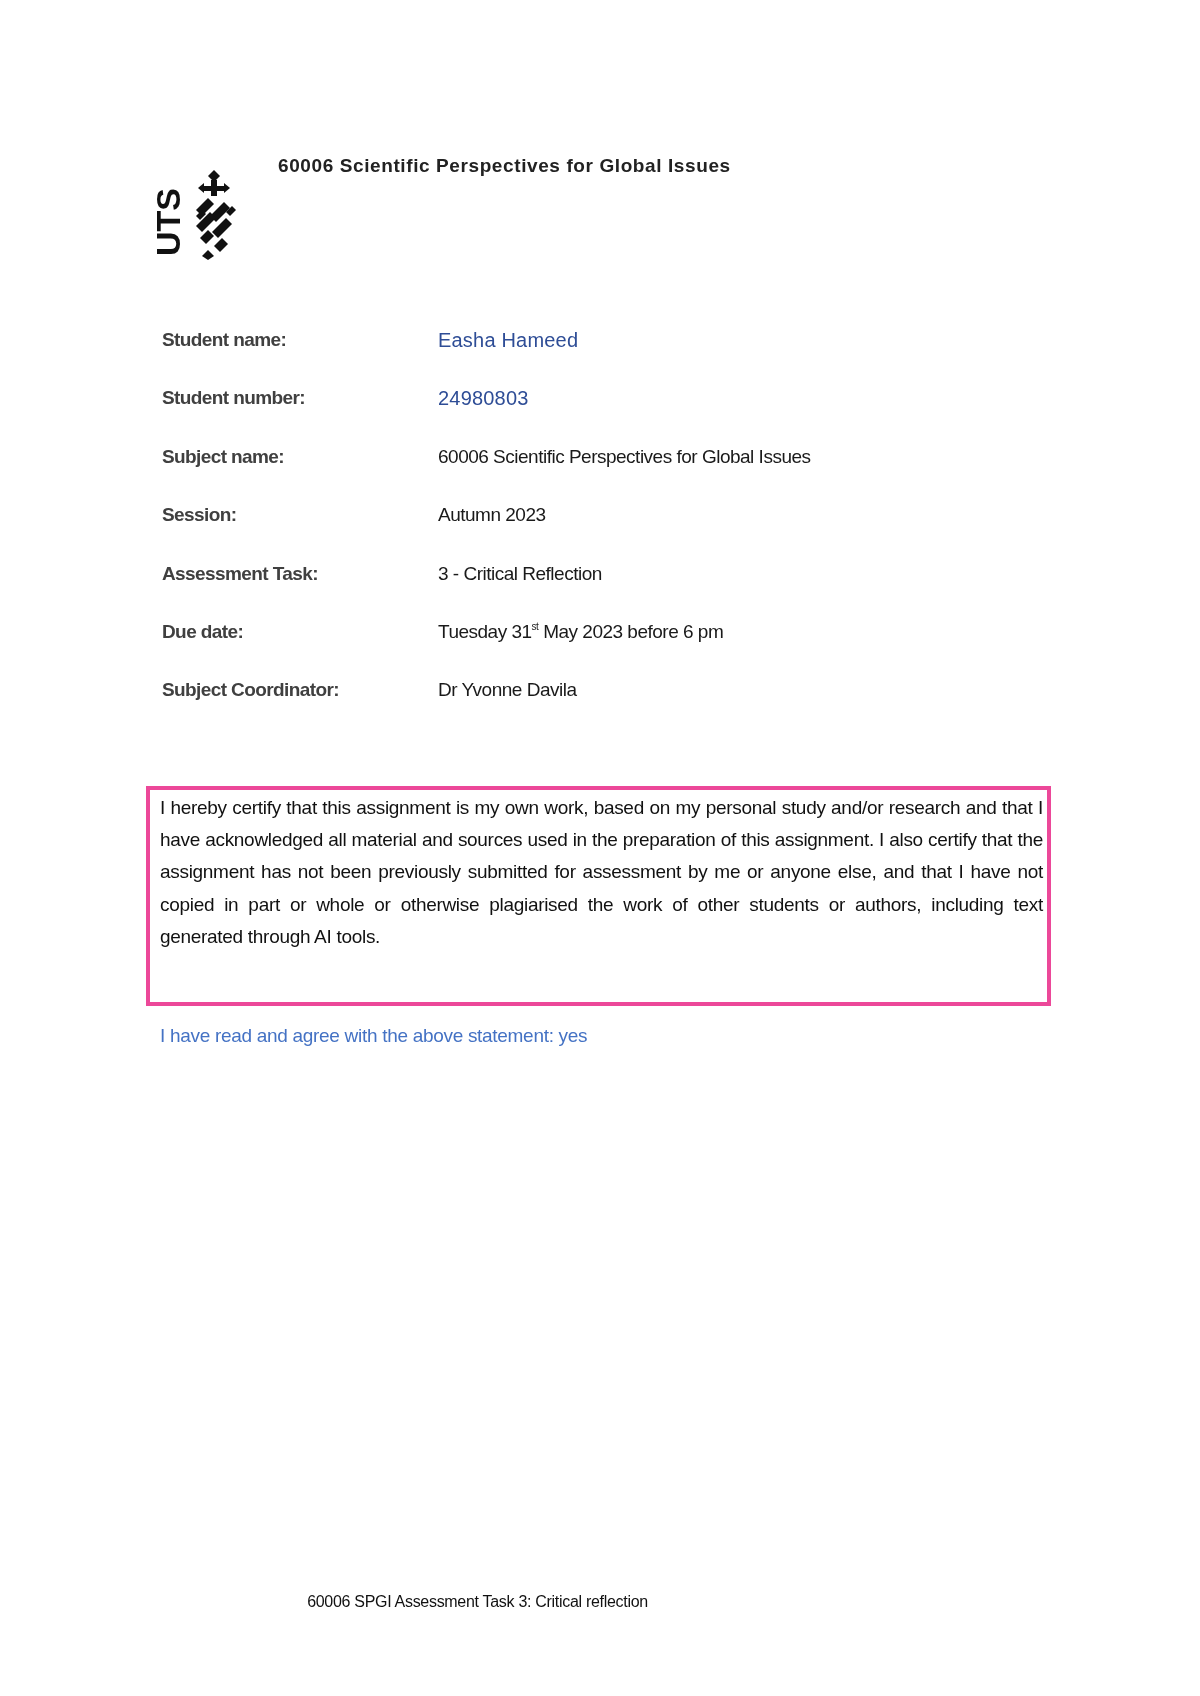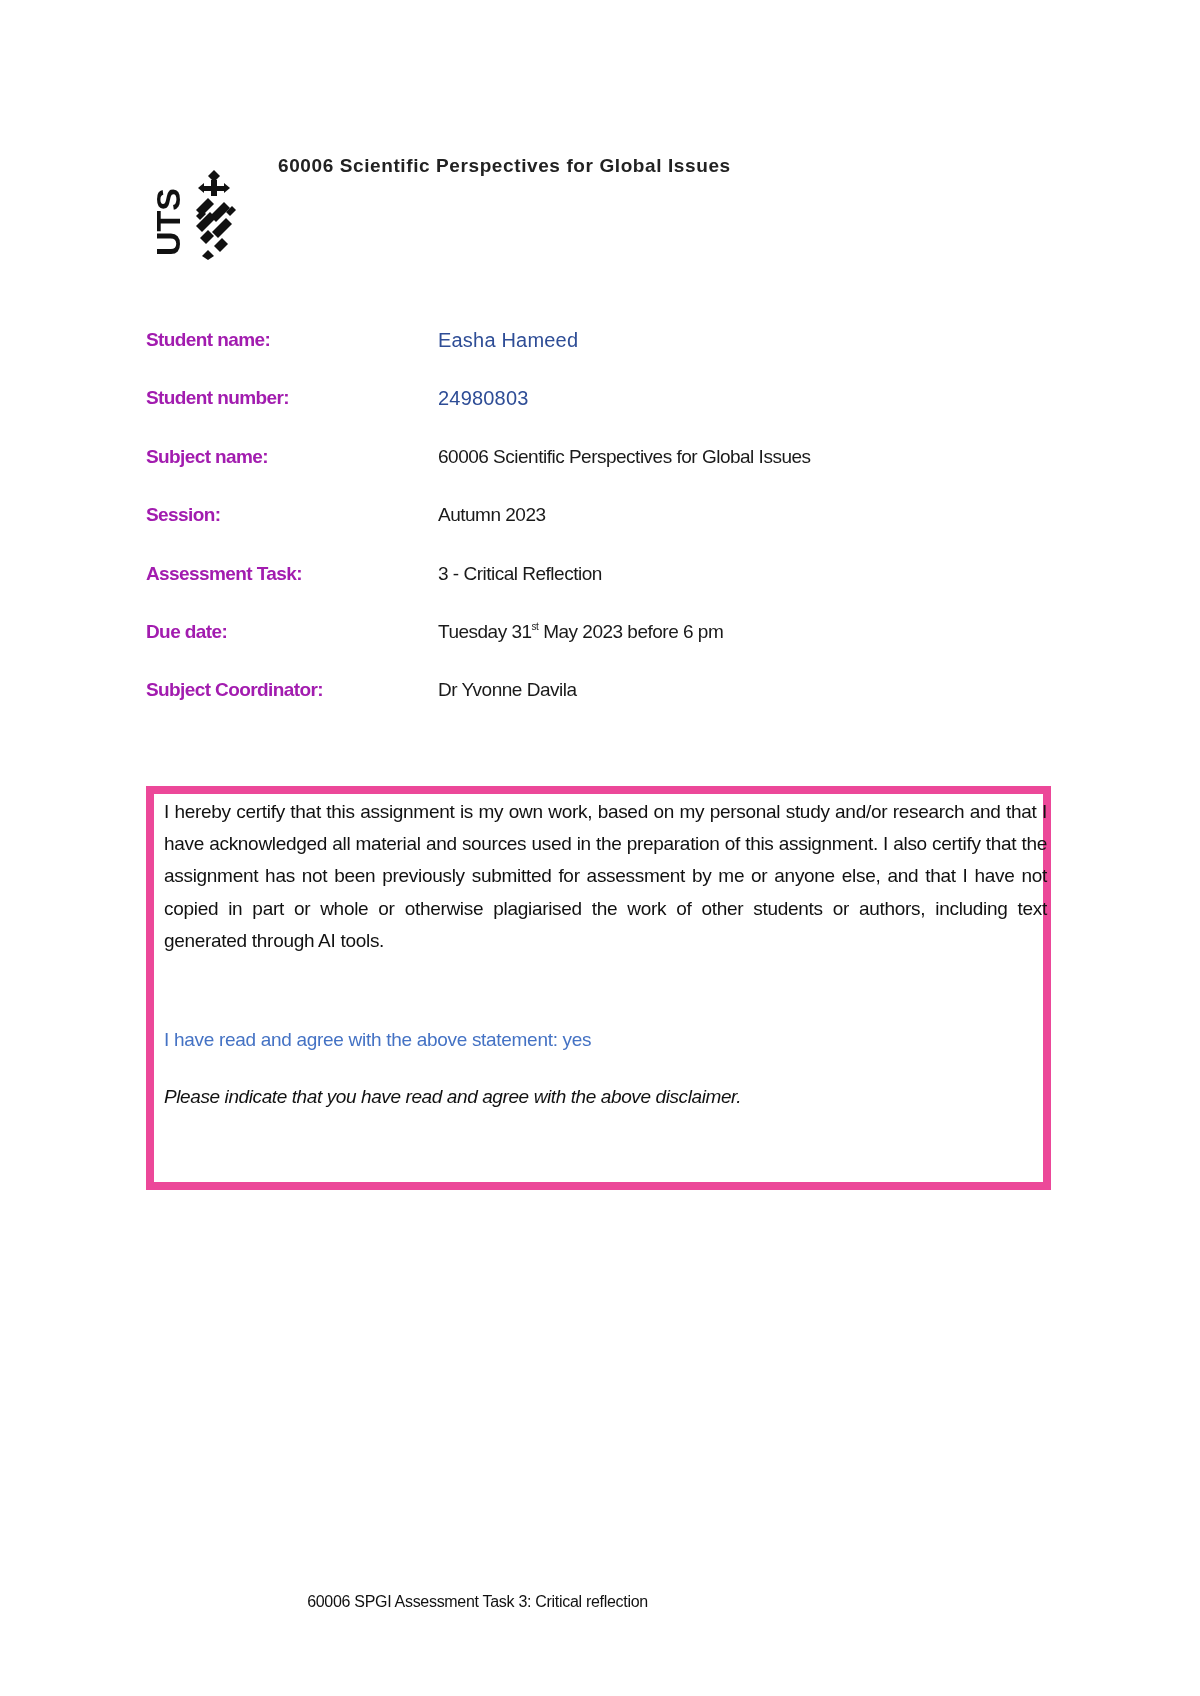--- a/index.html
+++ b/index.html
@@ -5,26 +5,26 @@
   html, body { margin: 0; padding: 0; background: #ffffff; }
   body { width: 1200px; height: 1696px; position: relative; overflow: hidden; color: #1a1a1a; }
   .page { position: absolute; left: 0; top: 0; width: 1200px; height: 1696px; background: #fff; }
 
   .logo { position: absolute; left: 152px; top: 168px; width: 96px; height: 92px; }
 
   .hdr-sub { position: absolute; left: 278px; top: 155px; font-family: "Liberation Sans", sans-serif; font-weight: bold; font-size: 19px; letter-spacing: 0.6px; color: #222; white-space: nowrap; }
   .hdr-title { position: absolute; left: 278px; top: 189px; font-family: "Liberation Sans", sans-serif; font-weight: bold; font-size: 26px; color: #222; white-space: nowrap; }
 
   .row { position: absolute; left: 146px; height: 30px; width: 900px; font-family: "Liberation Sans", sans-serif; font-size: 19px; }
-  .row .label { position: absolute; left: 0; top: 0; font-weight: bold; letter-spacing: -0.6px; color: #a21caf; white-space: nowrap; }
+  .row .label { position: absolute; left: 16px; top: 0; font-weight: bold; letter-spacing: -0.6px; color: #404040; white-space: nowrap; }
   .row .value { position: absolute; left: 292px; top: 0; letter-spacing: -0.5px; color: #1a1a1a; white-space: nowrap; }
   .row .value.blue { color: #2e4d96; letter-spacing: 0.2px; font-size: 20px; }
   .row .value sup { font-size: 10px; vertical-align: 8px; }
 
-  .decl { position: absolute; left: 146px; top: 786px; width: 905px; height: 404px; border: 8px solid #ec4899; box-sizing: border-box; }
+  .decl { position: absolute; left: 146px; top: 786px; width: 905px; height: 220px; border: 4px solid #ec4899; box-sizing: border-box; }
   .decl-text { position: absolute; left: 10px; top: 2px; width: 883px; font-family: "Liberation Sans", sans-serif; font-size: 19px; line-height: 32.2px; text-align: justify; color: #111; letter-spacing: -0.3px; }
   .decl-agree { position: absolute; left: 10px; top: 235px; font-family: "Liberation Sans", sans-serif; font-size: 19px; color: #4472c4; white-space: nowrap; letter-spacing: -0.3px; }
   .decl-note { position: absolute; left: 10px; top: 292px; font-family: "Liberation Sans", sans-serif; font-size: 19px; font-style: italic; color: #111; white-space: nowrap; letter-spacing: -0.4px; }
 
   .footer { position: absolute; left: 0; width: 955px; top: 1593px; text-align: center; font-family: "Liberation Sans", sans-serif; font-size: 16px; color: #111; letter-spacing: -0.3px; }
 </style>
 </head>
 <body>
 
 <div class="page">
@@ -76,17 +76,16 @@
     <span class="value"><span>Tuesday 31</span><sup>st</sup><span> May 2023 before 6 pm</span></span>
   </div>
   <div class="row" style="top:679px;">
     <span class="label">Subject Coordinator:</span>
     <span class="value">Dr Yvonne Davila</span>
   </div>
 
   <div class="decl">
     <div class="decl-text">I hereby certify that this assignment is my own work, based on my personal study and/or research and that I have acknowledged all material and sources used in the preparation of this assignment. I also certify that the assignment has not been previously submitted for assessment by me or anyone else, and that I have not copied in part or whole or otherwise plagiarised the work of other students or authors, including text generated through AI tools.</div>
     <div class="decl-agree">I have read and agree with the above statement: yes</div>
-    <div class="decl-note">Please indicate that you have read and agree with the above disclaimer.</div>
   </div>
 
   <div class="footer">60006 SPGI Assessment Task 3: Critical reflection</div>
 </div>
 
 </body></html>

